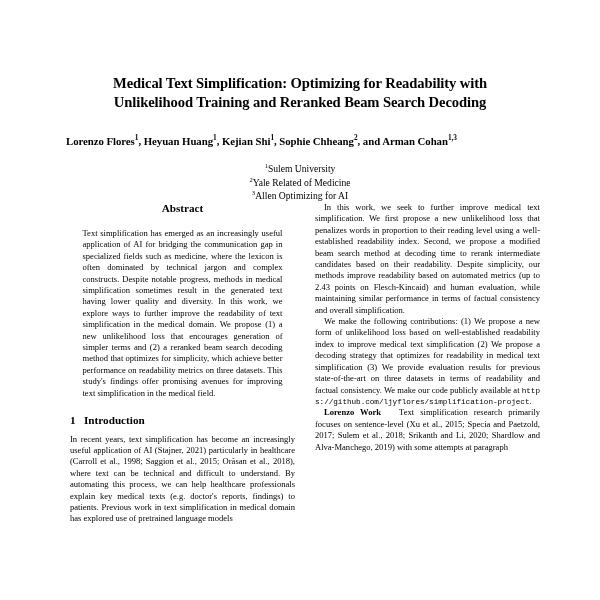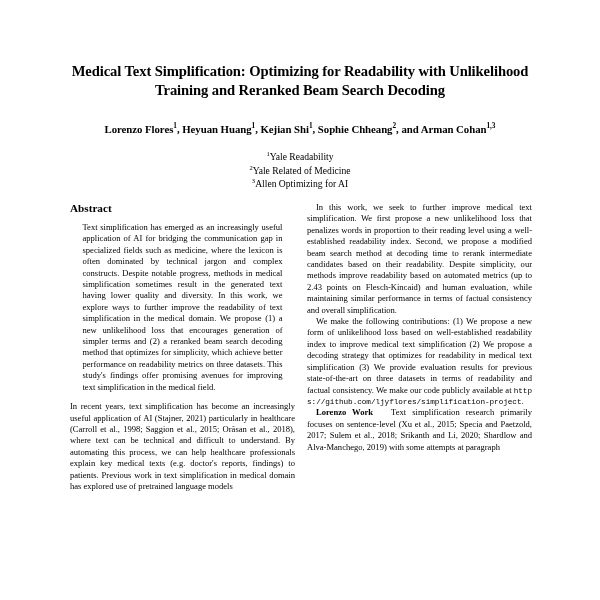--- a/index.html
+++ b/index.html
@@ -27,27 +27,26 @@
     padding-top: 62px;
     padding-left: 66px;
     padding-right: 66px;
   }
   .paper-title {
     font-size: 14.6px;
     font-weight: bold;
     line-height: 1.30;
     text-align: center;
     letter-spacing: -0.1px;
-    margin: 0;
+    margin: 12px;
   }
   .authors {
     margin-top: 22px;
     font-size: 10.8px;
     font-weight: bold;
-    text-align: center;
     line-height: 1.3;
     letter-spacing: -0.05px;
   }
   .affiliations {
     margin-top: 14px;
     text-align: center;
     font-size: 9.6px;
     line-height: 1.42;
   }
   .affil-line { display: block; }
@@ -67,30 +66,31 @@
     overflow: hidden;
   }
   .col {
     position: absolute;
     top: 0;
     width: 225px;
     height: 398px;
     overflow: hidden;
   }
   .col-left  { left: 70px; }
-  .col-right { left: 307px; }
+  .col-right { left: 315px; }
 
   .abstract-heading {
     font-size: 11.2px;
     font-weight: bold;
+    text-align: center;
     margin: 0 0 7px 0;
   }
   .abstract-body {
     width: 200px;
-    margin: 8px auto;
+    margin: 14px auto;
   }
   p.body-text {
     margin: 0;
     font-size: 8.55px;
     line-height: 1.335;
     text-align: justify;
     text-justify: inter-word;
     hyphens: none;
   }
   p.body-text + p.body-text { }
@@ -124,34 +124,35 @@
 <div class="page">
 
   <div class="title-block">
     <h1 class="paper-title">Medical Text Simplification: Optimizing for Readability with Unlikelihood Training and Reranked Beam Search Decoding</h1>
 
     <div class="authors">
       <span><span>Lorenzo Flores</span><sup>1</sup></span><span>, </span><span><span>Heyuan Huang</span><sup>1</sup></span><span>, </span><span><span>Kejian Shi</span><sup>1</sup></span><span>, </span><span><span>Sophie Chheang</span><sup>2</sup></span><span>, and </span><span><span>Arman Cohan</span><sup>1,3</sup></span>
     </div>
 
     <div class="affiliations">
-      <span class="affil-line"><sup>1</sup><span>Yale Readability</span></span>
+      <span class="affil-line"><sup>1</sup><span>Sulem University</span></span>
       <span class="affil-line"><sup>2</sup><span>Yale Related of Medicine</span></span>
       <span class="affil-line"><sup>3</sup><span>Allen Optimizing for AI</span></span>
     </div>
   </div>
 
   <div class="columns">
 
     <div class="col col-left">
       <div class="abstract-heading">Abstract</div>
       <div class="abstract-body">
         <p class="body-text no-indent">Text simplification has emerged as an increasingly useful application of AI for bridging the communication gap in specialized fields such as medicine, where the lexicon is often dominated by technical jargon and complex constructs. Despite notable progress, methods in medical simplification sometimes result in the generated text having lower quality and diversity. In this work, we explore ways to further improve the readability of text simplification in the medical domain. We propose (1) a new unlikelihood loss that encourages generation of simpler terms and (2) a reranked beam search decoding method that optimizes for simplicity, which achieve better performance on readability metrics on three datasets. This study's findings offer promising avenues for improving text simplification in the medical field.</p>
       </div>
 
+      <div class="section-heading"><span class="secnum">1</span><span>Introduction</span></div>
 
       <p class="body-text no-indent">In recent years, text simplification has become an increasingly useful application of AI (Stajner, 2021) particularly in healthcare (Carroll et al., 1998; Saggion et al., 2015; Orăsan et al., 2018), where text can be technical and difficult to understand. By automating this process, we can help healthcare professionals explain key medical texts (e.g. doctor's reports, findings) to patients. Previous work in text simplification in medical domain has explored use of pretrained language models</p>
     </div>
 
     <div class="col col-right">
       <p class="body-text indent">In this work, we seek to further improve medical text simplification. We first propose a new unlikelihood loss that penalizes words in proportion to their reading level using a well-established readability index. Second, we propose a modified beam search method at decoding time to rerank intermediate candidates based on their readability. Despite simplicity, our methods improve readability based on automated metrics (up to 2.43 points on Flesch-Kincaid) and human evaluation, while maintaining similar performance in terms of factual consistency and overall simplification.</p>
 
       <p class="body-text indent"><span>We make the following contributions: (1) We propose a new form of unlikelihood loss based on well-established readability index to improve medical text simplification (2) We propose a decoding strategy that optimizes for readability in medical text simplification (3) We provide evaluation results for previous state-of-the-art on three datasets in terms of readability and factual consistency. We make our code publicly available at </span><span class="url">https://github.com/ljyflores/simplification-project</span><span>.</span></p>
 
       <p class="body-text indent"><span class="run-in-heading">Lorenzo Work</span>&nbsp;&nbsp;&nbsp;<span>Text simplification research primarily focuses on sentence-level (Xu et al., 2015; Specia and Paetzold, 2017; Sulem et al., 2018; Srikanth and Li, 2020; Shardlow and Alva-Manchego, 2019) with some attempts at paragraph</span></p>

